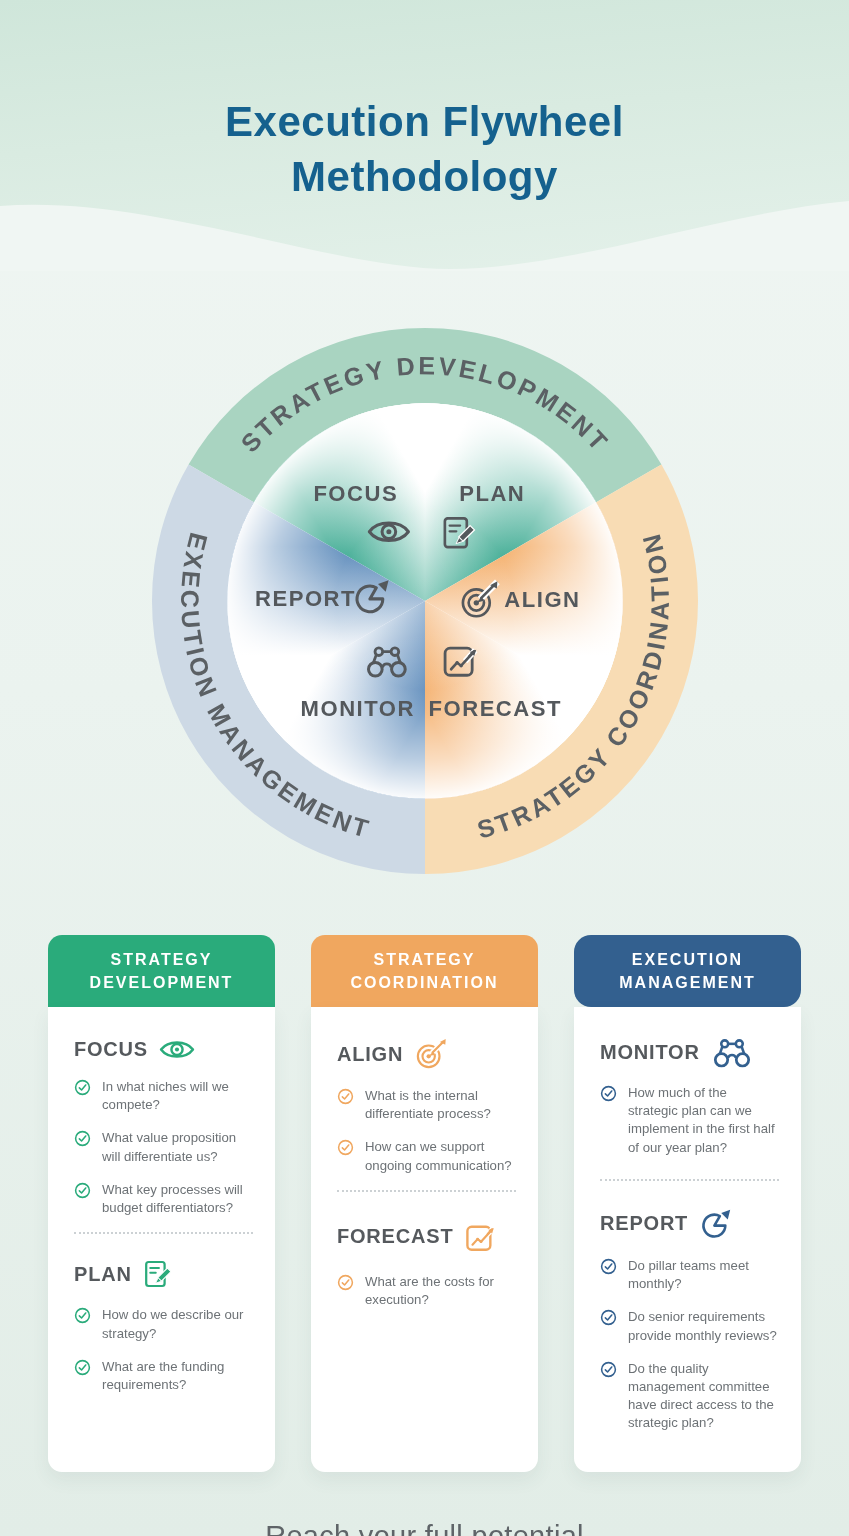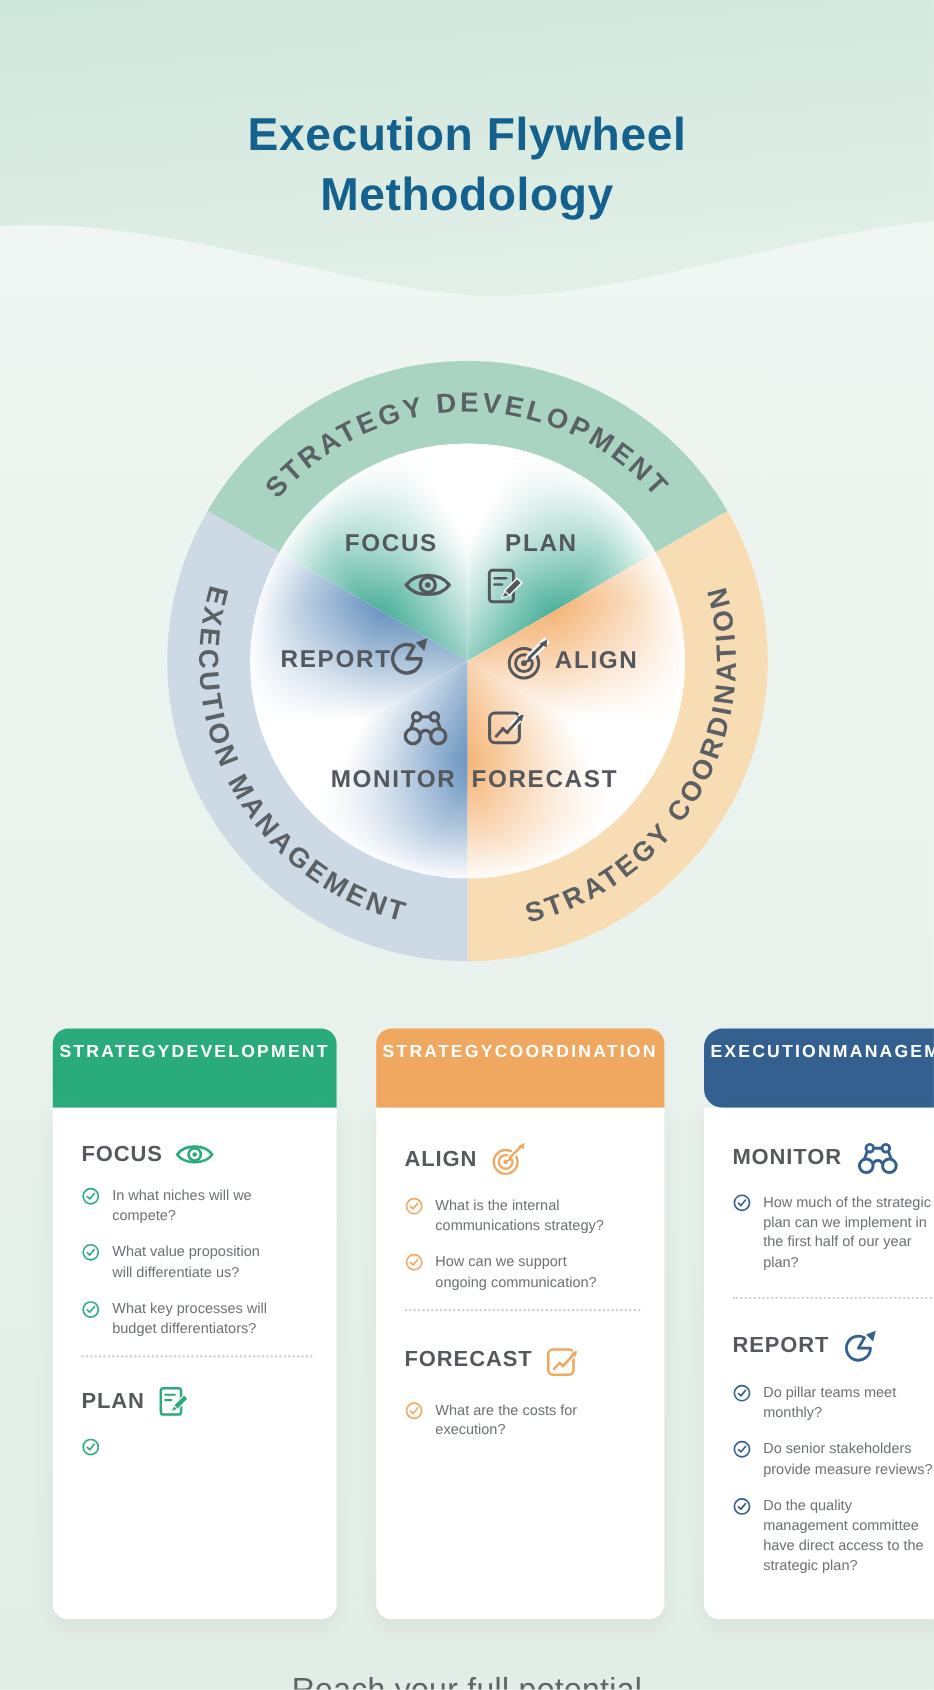--- a/index.html
+++ b/index.html
@@ -26,21 +26,21 @@
   .ring-label { font-size:25px; font-weight:700; letter-spacing:3px; fill:#5b6064; }
   .wedge-label { font-size:22px; font-weight:700; letter-spacing:1.5px; fill:#54585c; }
   
   .cards {
     margin:53px 48px 0 48px;
     display:grid; grid-template-columns:1fr 1fr 1fr; gap:36px;
   }
   .card { display:flex; flex-direction:column; min-height:420px; }
   .card-header {
     border-radius:14px 14px 0 0; min-height:72px;
-    display:flex; flex-direction:row; justify-content:center; align-items:flex-start;
+    display:flex; flex-direction:column; justify-content:center; align-items:center;
     color:#ffffff; font-weight:700; font-size:16px; letter-spacing:2px;
     line-height:1.45; text-align:center; padding:10px 6px;
   }
   .card.c1 .card-header { background:#2aab7b; }
   .card.c2 .card-header { background:#f0a75f; }
   .card.c3 .card-header { background:#33608f;border-radius:17px; }
   .card-body {
     background:#ffffff; border-radius:0 0 14px 14px; flex:1;
     padding:30px 22px 24px 26px;
     box-shadow:0 8px 18px rgba(60,90,80,0.07);
@@ -254,41 +254,48 @@
       <div class="sec-title">
         <span>PLAN</span>
         <svg class="hicon" width="32" height="32">
             <use href="#i-plan"></use>
           </svg>
       </div>
       <div class="item">
         <svg class="check" width="17" height="17">
             <use href="#i-check"></use>
           </svg>
+        <span>How do we describe our strategy?</span>
+      </div>
+      <div class="item">
+        <svg class="check" width="17" height="17">
+            <use href="#i-check"></use>
+          </svg>
+        <span>What are the funding requirements?</span>
       </div>
     </div>
   </div>
 
   <div class="card c2">
     <div class="card-header">
       <span>STRATEGY</span>
       <span>COORDINATION</span>
     </div>
     <div class="card-body">
       <div class="sec-title">
         <span>ALIGN</span>
         <svg class="hicon" width="34" height="34">
             <use href="#i-target"></use>
           </svg>
       </div>
       <div class="item">
         <svg class="check" width="17" height="17">
             <use href="#i-check"></use>
           </svg>
-        <span>What is the internal communications strategy?</span>
+        <span>What is the internal differentiate process?</span>
       </div>
       <div class="item" style="margin-top:2px">
         <svg class="check" width="17" height="17">
             <use href="#i-check"></use>
           </svg>
         <span>How can we support ongoing communication?</span>
       </div>
       <div class="divider" style="margin-top:14px"></div>
       <div class="sec-title" style="margin-top:28px">
         <span>FORECAST</span>
@@ -333,21 +340,21 @@
       <div class="item">
         <svg class="check" width="17" height="17">
             <use href="#i-check"></use>
           </svg>
         <span>Do pillar teams meet monthly?</span>
       </div>
       <div class="item">
         <svg class="check" width="17" height="17">
             <use href="#i-check"></use>
           </svg>
-        <span>Do senior stakeholders provide measure reviews?</span>
+        <span>Do senior requirements provide monthly reviews?</span>
       </div>
       <div class="item">
         <svg class="check" width="17" height="17">
             <use href="#i-check"></use>
           </svg>
         <span>Do the quality management committee have direct access to the strategic plan?</span>
       </div>
     </div>
   </div>
 </section>

